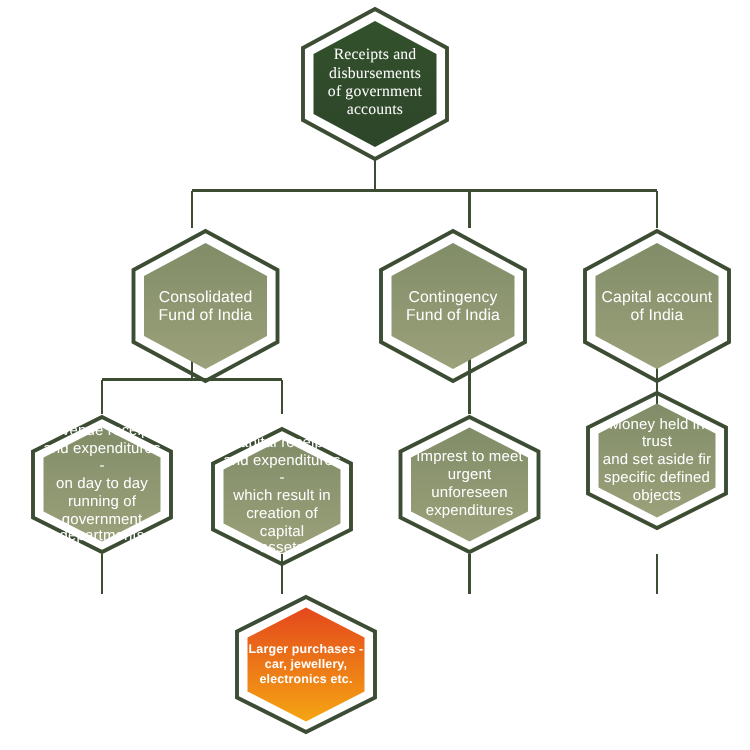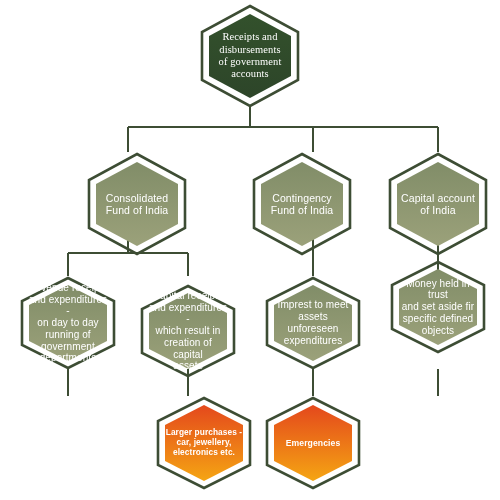--- a/index.html
+++ b/index.html
@@ -209,21 +209,21 @@
       <defs>
         <linearGradient id="grad-green-f" x1="0" y1="0" x2="0" y2="1">
           <stop offset="0%" stop-color="#818d68"></stop>
           <stop offset="100%" stop-color="#9ba17a"></stop>
         </linearGradient>
       </defs>
       <polygon points="50,2 96,25 96,69 50,92 4,69 4,25" fill="none" stroke="#3d4d34" stroke-width="2.6"></polygon>
       <polygon points="50,9 89,29 89,65 50,85 11,65 11,29" fill="url(#grad-green-f)" stroke="none"></polygon>
     </svg>
     <div class="node-label">Imprest to meet
-assets unforeseen
+urgent unforeseen
 expenditures</div>
   </div>
 
   <div class="node lvl-three" style="left:388px; top:260px; width:100px; height:94px;">
     <svg viewBox="0 0 100 94" width="100" height="94">
       <defs>
         <linearGradient id="grad-green-g" x1="0" y1="0" x2="0" y2="1">
           <stop offset="0%" stop-color="#818d68"></stop>
           <stop offset="100%" stop-color="#9ba17a"></stop>
         </linearGradient>
@@ -247,28 +247,15 @@
         </linearGradient>
       </defs>
       <polygon points="50,2 96,25 96,69 50,92 4,69 4,25" fill="none" stroke="#3d4d34" stroke-width="2.6"></polygon>
       <polygon points="50,9 89,29 89,65 50,85 11,65 11,29" fill="url(#grad-orange-b)" stroke="none"></polygon>
     </svg>
     <div class="node-label">Larger purchases -
 car, jewellery,
 electronics etc.</div>
   </div>
 
-  <div class="node lvl-four" style="left:263px; top:396px; width:100px; height:94px;">
-    <svg viewBox="0 0 100 94" width="100" height="94">
-      <defs>
-        <linearGradient id="grad-orange-c" x1="0" y1="0" x2="0" y2="1">
-          <stop offset="0%" stop-color="#e4481c"></stop>
-          <stop offset="100%" stop-color="#f5a513"></stop>
-        </linearGradient>
-      </defs>
-      <polygon points="50,2 96,25 96,69 50,92 4,69 4,25" fill="none" stroke="#3d4d34" stroke-width="2.6"></polygon>
-      <polygon points="50,9 89,29 89,65 50,85 11,65 11,29" fill="url(#grad-orange-c)" stroke="none"></polygon>
-    </svg>
-    <div class="node-label">Emergencies</div>
-  </div>
 
 
 </div>
 
 </body></html>

